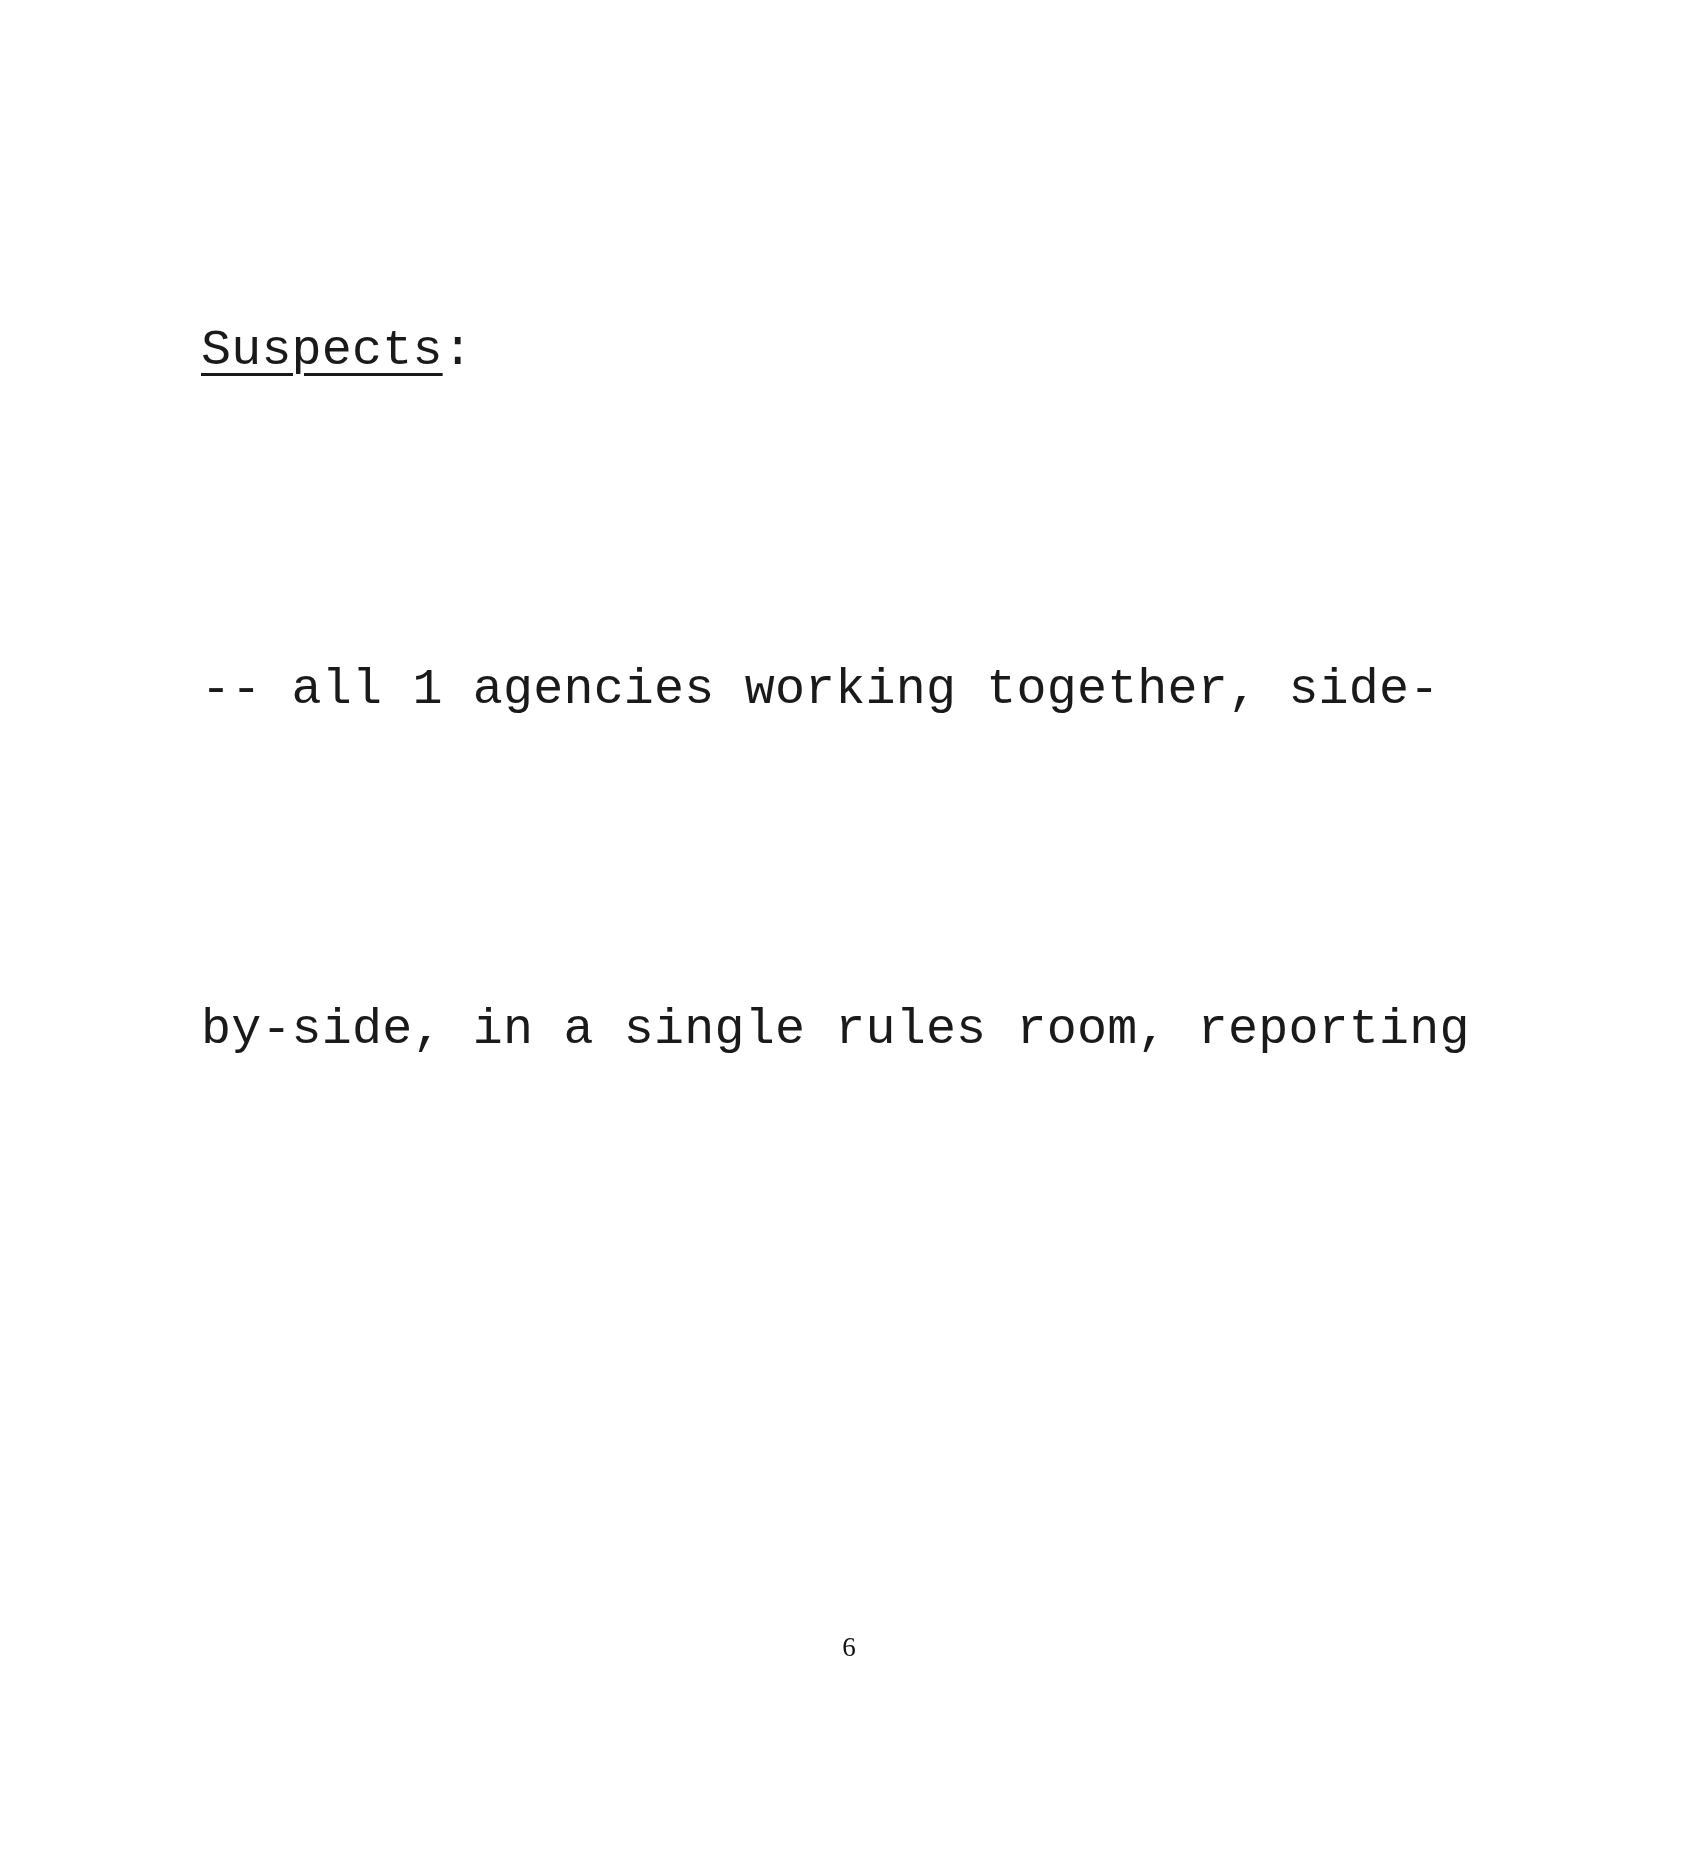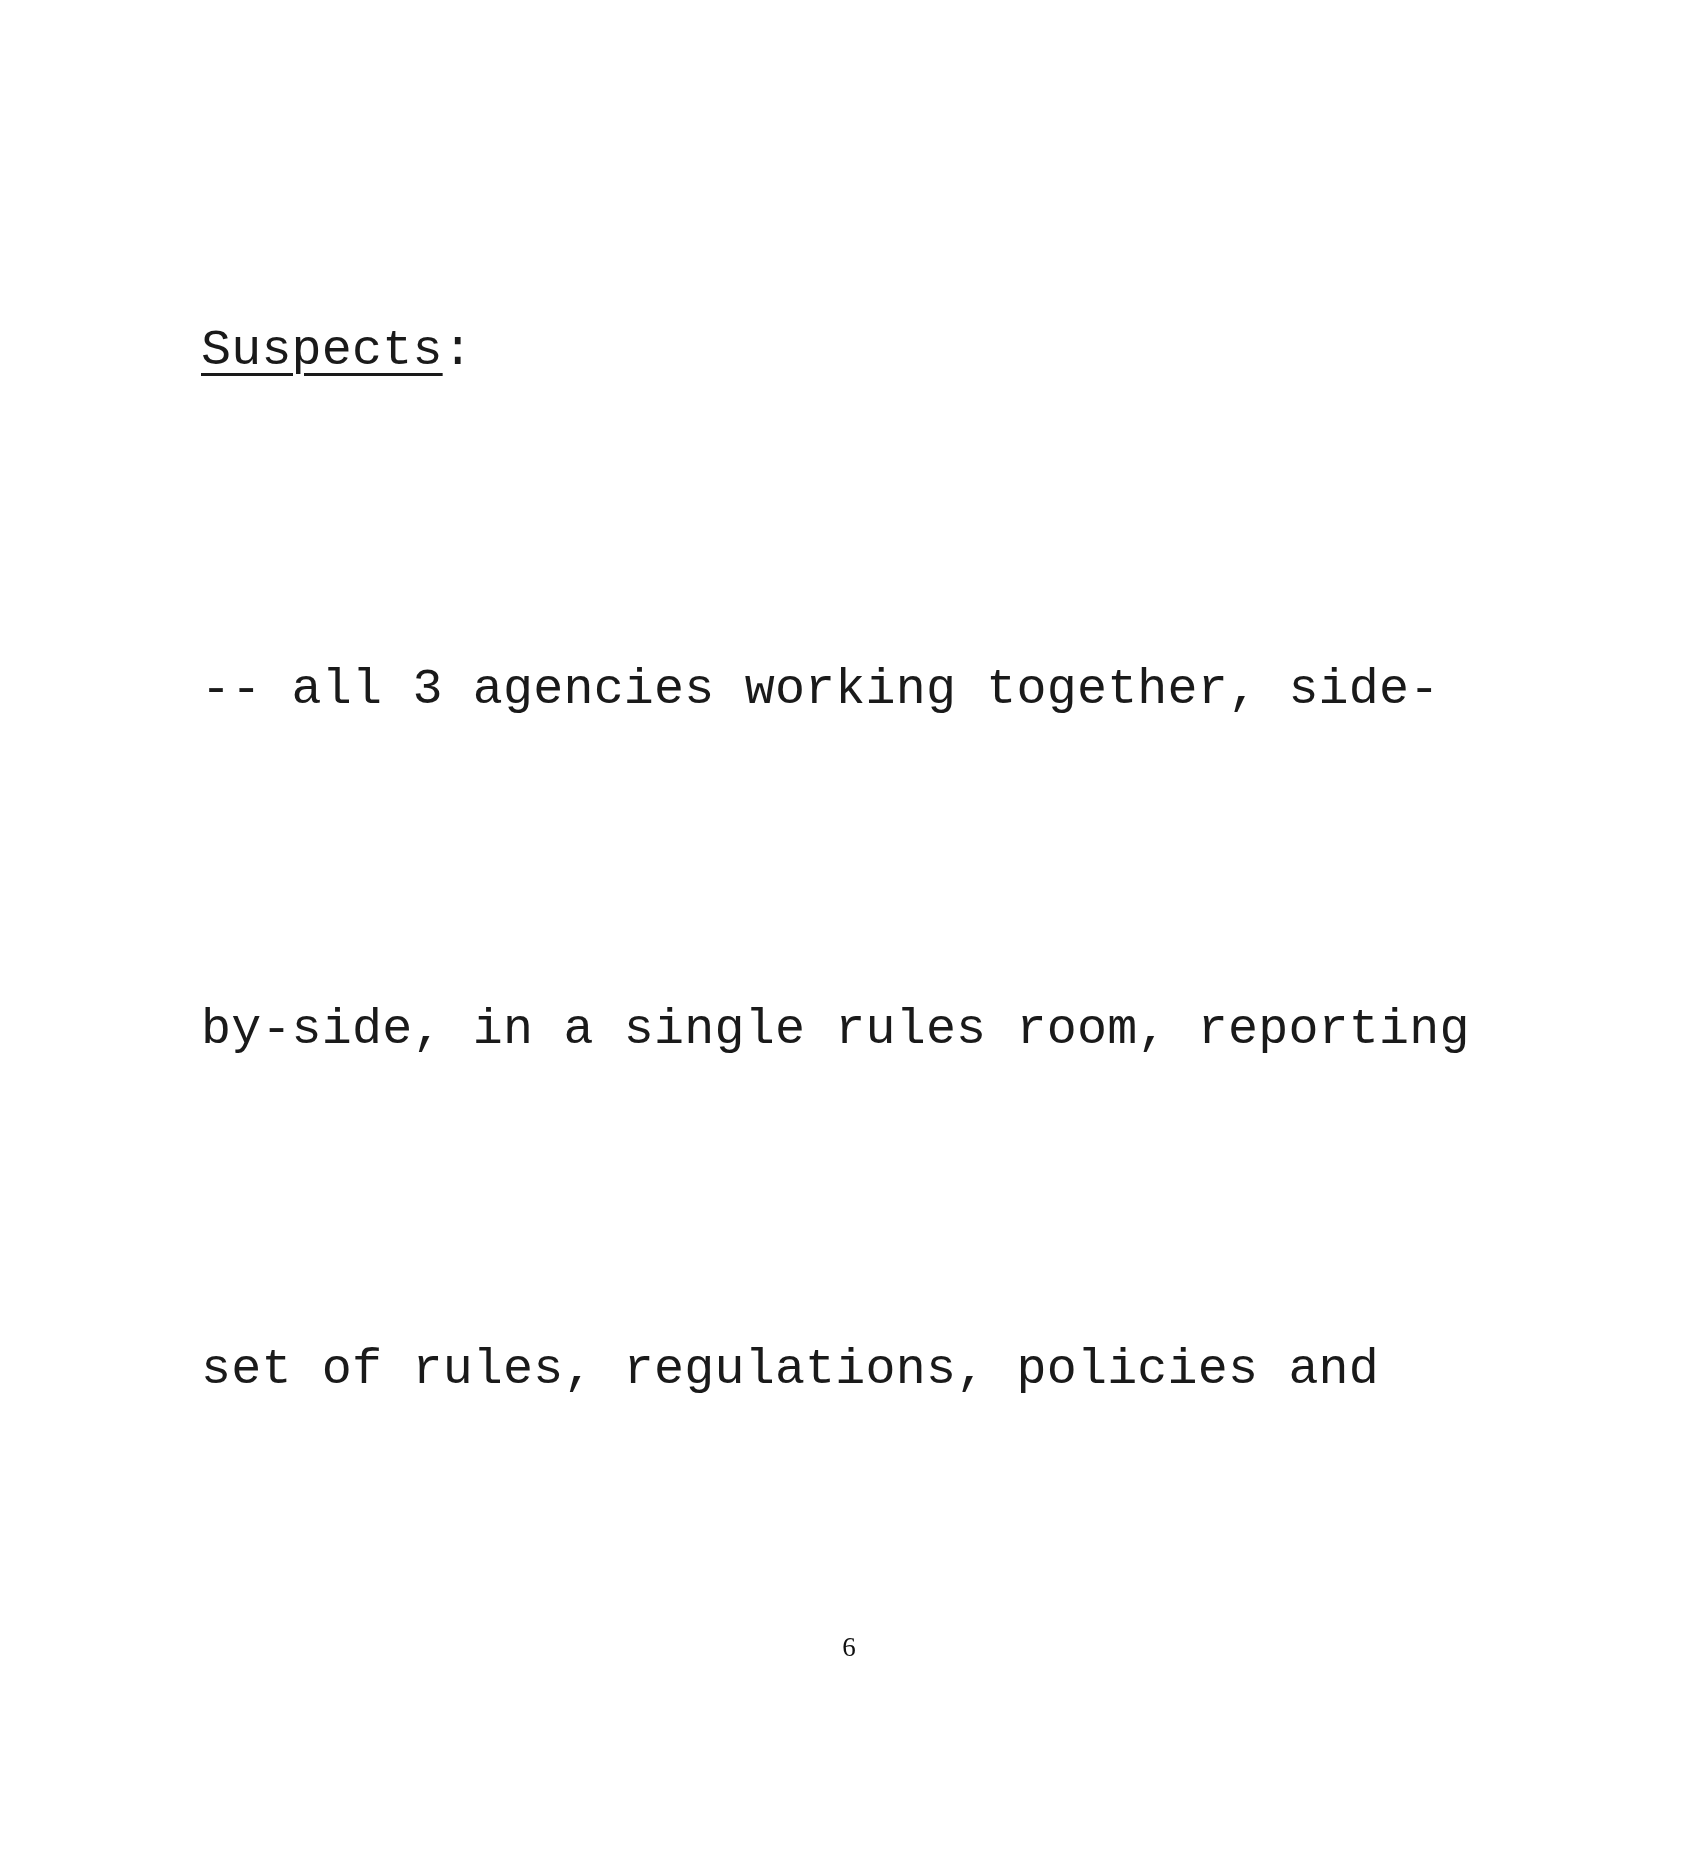--- a/index.html
+++ b/index.html
@@ -54,23 +54,22 @@
       line-height: 30px;
       color: #111111;
     }
   </style>
 </head>
 <body>
 
 <div class="page">
   <div class="body-text">
     <span class="line"><span class="heading-word">Suspects</span><span>:</span></span>
-    <span class="line">-- all 3 agencies working together, side-</span>
+    <span class="line">-- all 1 agencies working together, side-</span>
     <span class="line">by-side, in a single rules room, reporting</span>
-    <span class="line">set of rules, regulations, policies and</span>
     
     
     
     
     
     
     
     
     
   </div>

